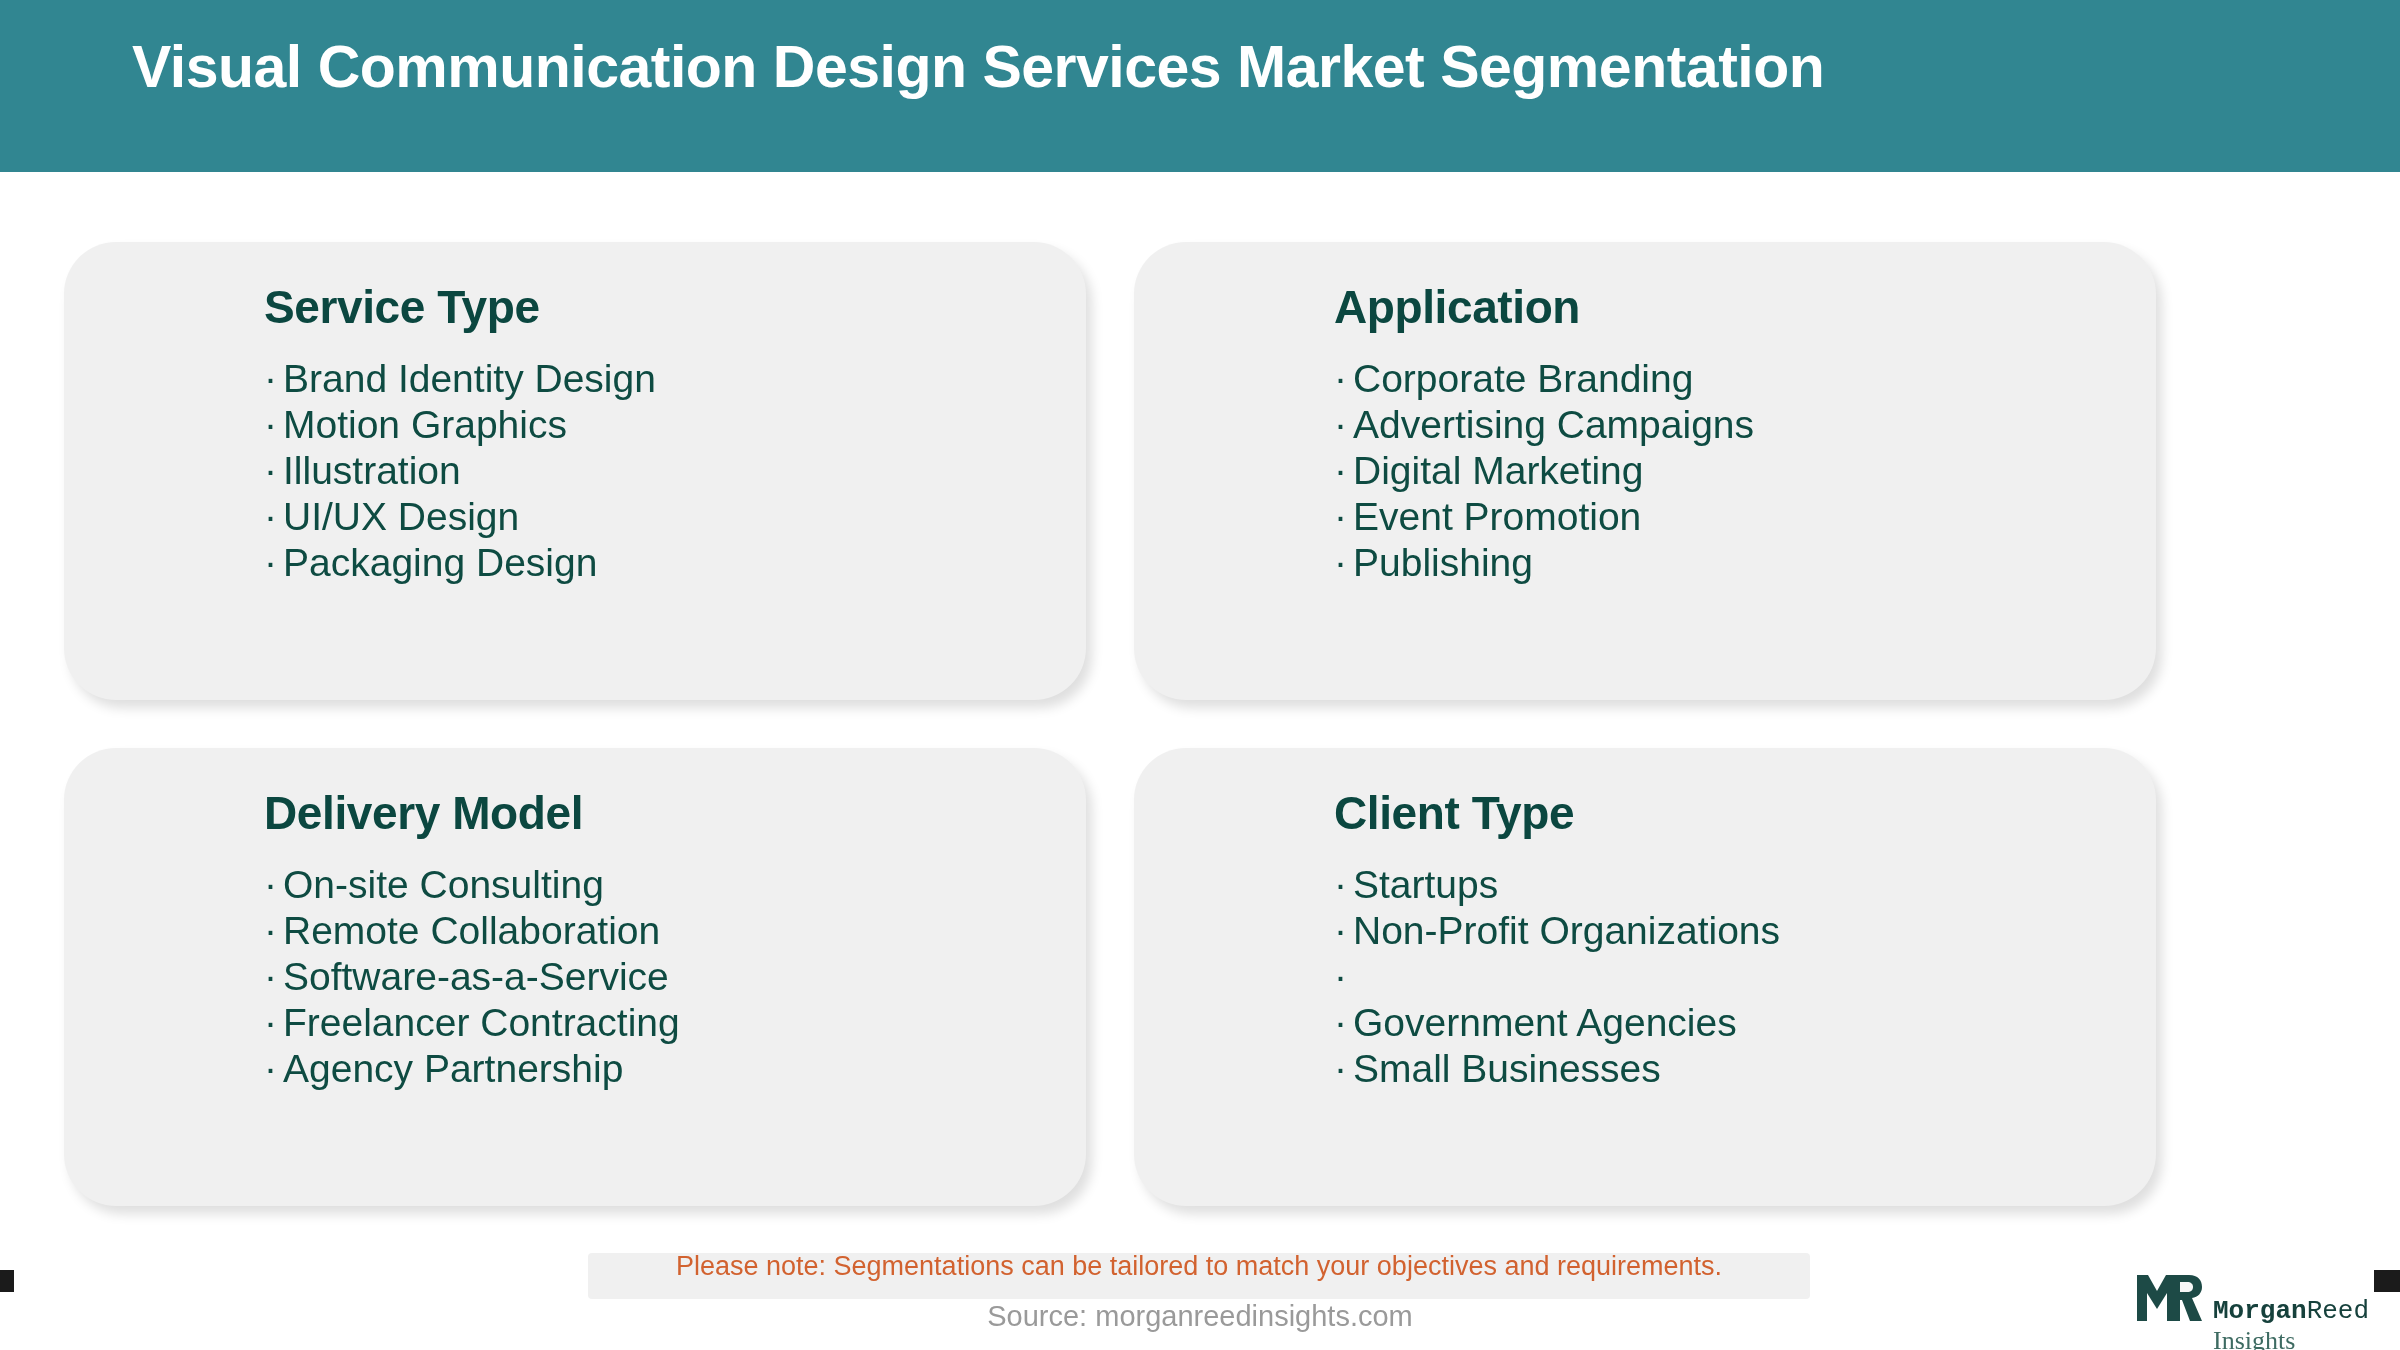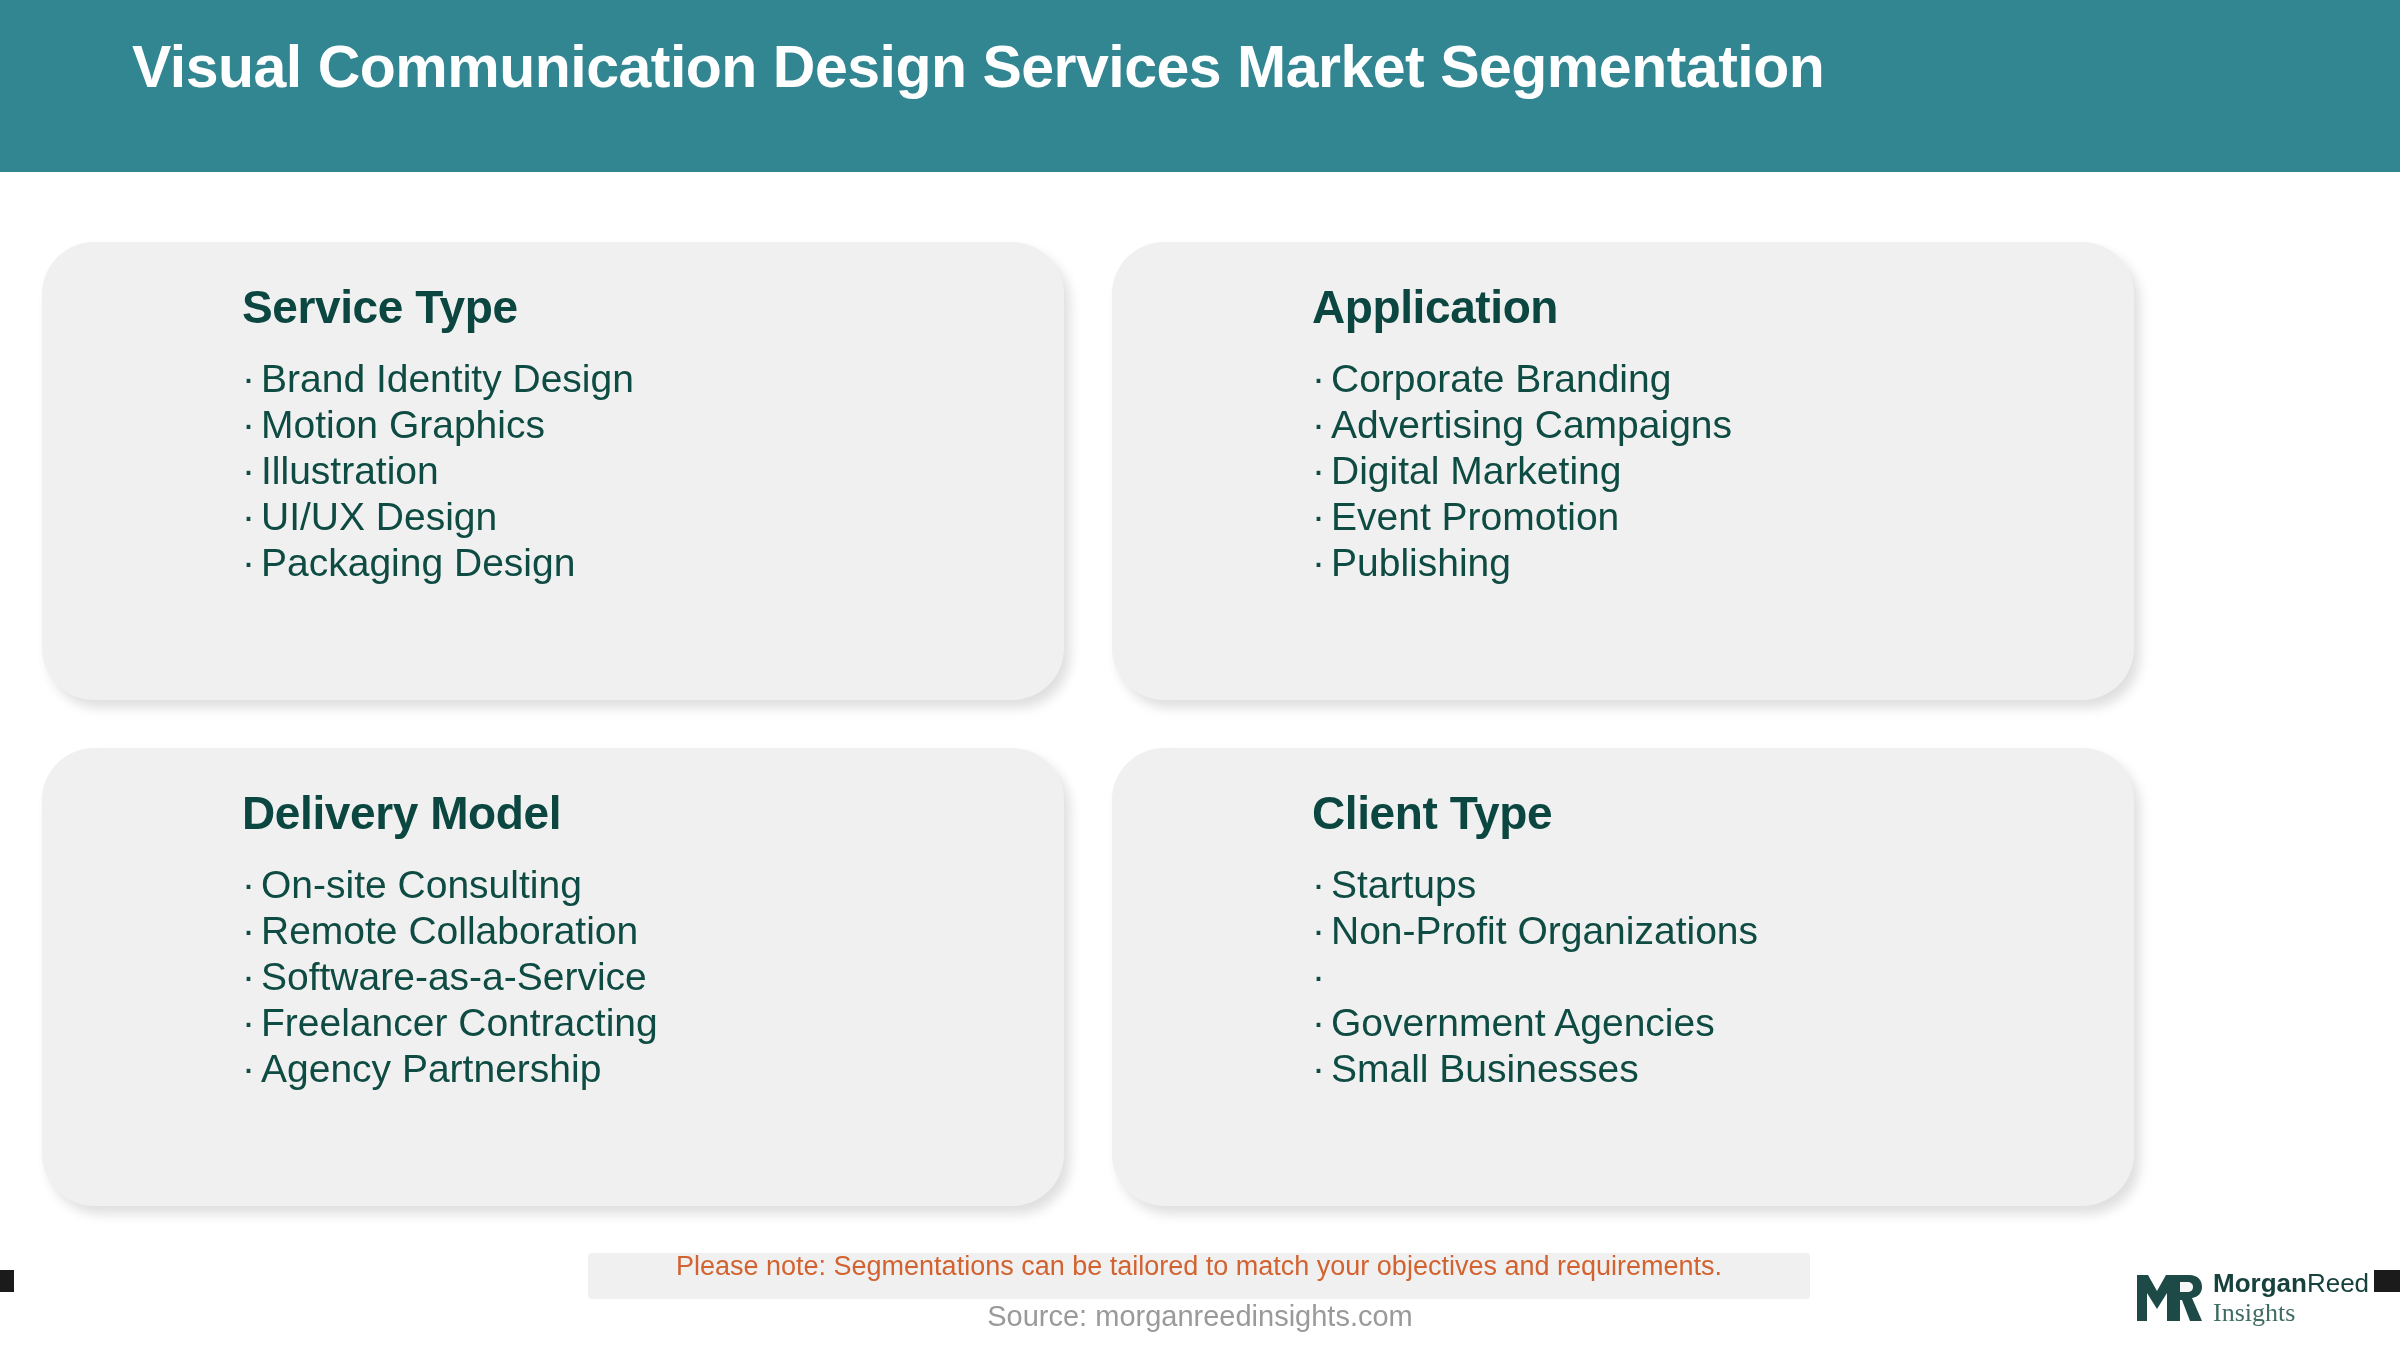--- a/index.html
+++ b/index.html
@@ -38,21 +38,21 @@
     font-weight: 700;
     color: #ffffff;
     letter-spacing: -0.5px;
     line-height: 1.15;
     white-space: nowrap;
   }
 
   
   .cards {
     position: absolute;
-    left: 42px;
+    left: 64px;
     top: 242px;
     width: 2290px;
     height: 968px;
     display: grid;
     grid-template-columns: 1022px 1022px;
     grid-template-rows: 458px 458px;
     column-gap: 127px;
     row-gap: 52px;
     gap: 48px;
   }
@@ -154,21 +154,22 @@
     position: absolute;
     left: 78px;
     top: 0;
     width: 155px;
   }
   .logo-line1 {
     font-size: 26px;
     line-height: 30px;
     color: #16413c;
     white-space: nowrap;
-    font-family: Liberation Sans, sans-serif;
+    font-family: Liberation Mono, monospace;
+    margin-top: 28px;
   }
   .logo-morgan {
     font-weight: 700;
   }
   .logo-reed {
     font-weight: 400;
   }
   .logo-line2 {
     font-size: 26px;
     line-height: 30px;

